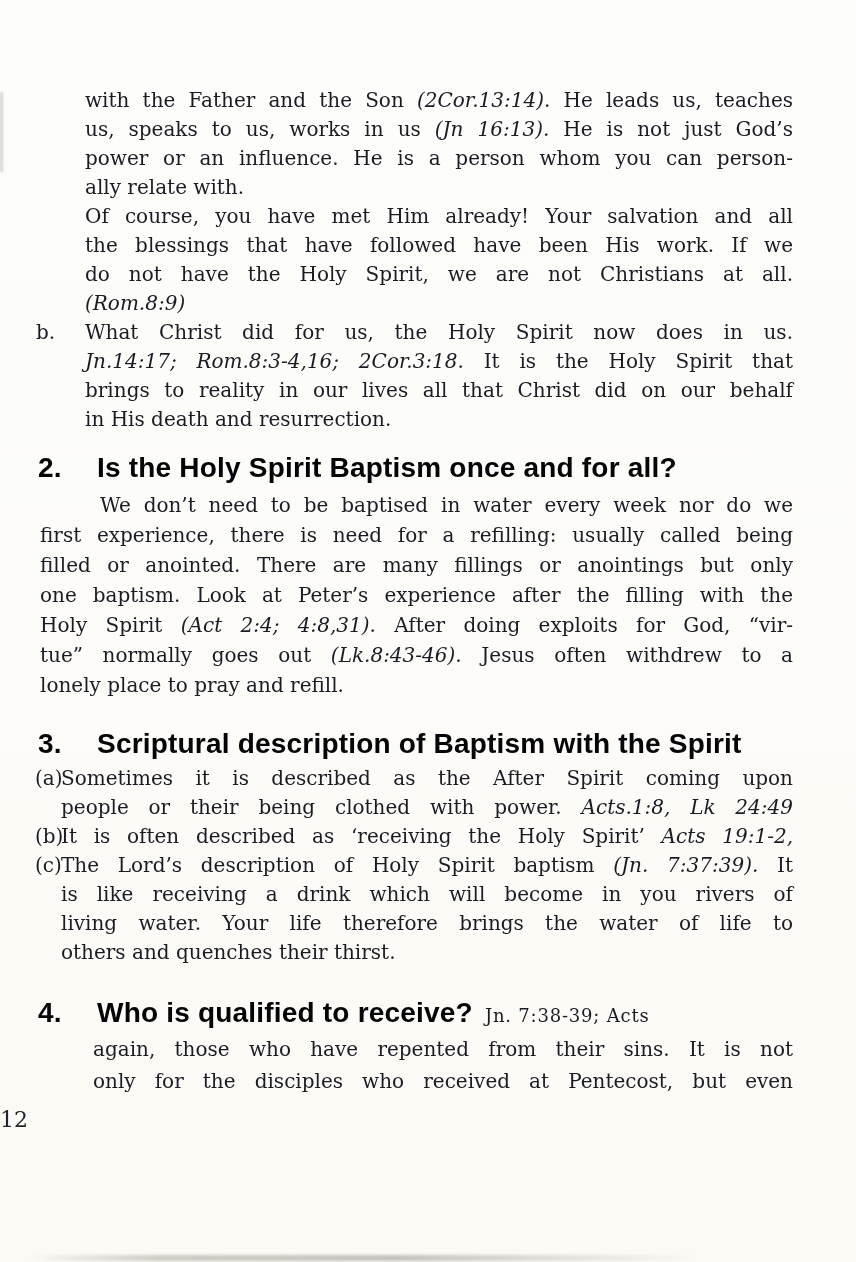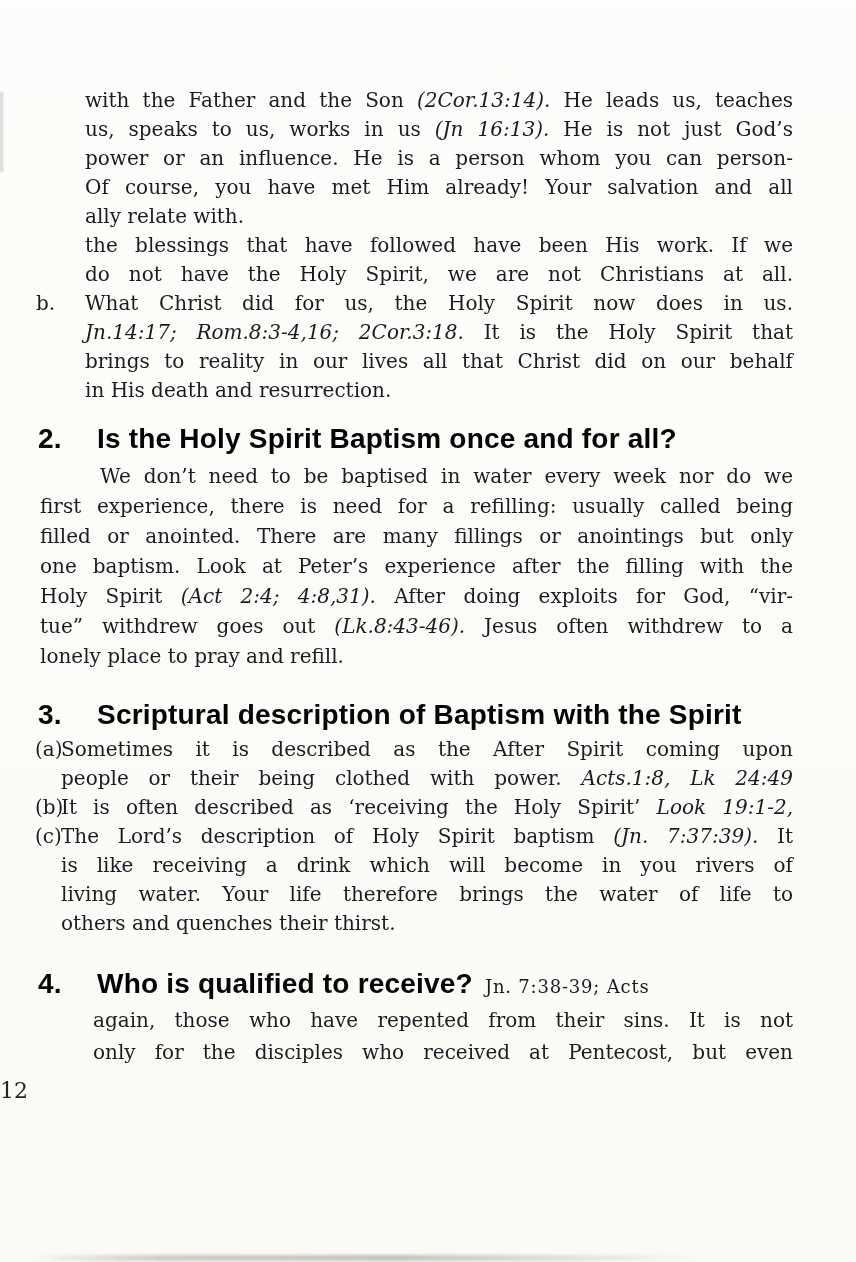--- a/index.html
+++ b/index.html
@@ -53,51 +53,52 @@
 </head>
 <body>
 
 <div class="page">
   <div class="scan-edge"></div>
   <main class="content">
       <div class="block deep">
         <div class="line just"><span>with the Father and the Son </span><span class="it">(2Cor.13:14).</span><span> He leads us, teaches</span></div>
         <div class="line just"><span>us, speaks to us, works in us </span><span class="it">(Jn 16:13).</span><span> He is not just God’s</span></div>
         <div class="line just"><span>power or an influence. He is a person whom you can person-</span></div>
+        <div class="line plain"><span>ally relate with.</span></div>
         <div class="line just"><span>Of course, you have met Him already! Your salvation and all</span></div>
-        <div class="line plain"><span>ally relate with.</span></div>
         <div class="line just"><span>the blessings that have followed have been His work. If we</span></div>
         <div class="line just"><span>do not have the Holy Spirit, we are not Christians at all.</span></div>
+        <div class="line plain"><span class="it">(Rom.8:9)</span></div>
       </div>
       <div class="block deep">
         <span class="marker">b.</span>
         <div class="line just"><span>What Christ did for us, the Holy Spirit now does in us.</span></div>
         <div class="line just"><span class="it">Jn.14:17; Rom.8:3-4,16; 2Cor.3:18.</span><span> It is the Holy Spirit that</span></div>
         <div class="line just"><span>brings to reality in our lives all that Christ did on our behalf</span></div>
         <div class="line plain"><span>in His death and resurrection.</span></div>
       </div>
       <div class="heading h2"><span class="num">2.</span><span class="htext">Is the Holy Spirit Baptism once and for all?</span></div>
       <div class="block wide">
         <div class="line just" style="padding-left: 60px;"><span>We don’t need to be baptised in water every week nor do we</span></div>
         <div class="line just"><span>first experience, there is need for a refilling: usually called being</span></div>
         <div class="line just"><span>filled or anointed. There are many fillings or anointings but only</span></div>
         <div class="line just"><span>one baptism. Look at Peter’s experience after the filling with the</span></div>
         <div class="line just"><span>Holy Spirit </span><span class="it">(Act 2:4; 4:8,31).</span><span> After doing exploits for God, “vir-</span></div>
-        <div class="line just"><span>tue” withdrew goes out </span><span class="it">(Lk.8:43-46).</span><span> Jesus often withdrew to a</span></div>
+        <div class="line just"><span>tue” normally goes out </span><span class="it">(Lk.8:43-46).</span><span> Jesus often withdrew to a</span></div>
         <div class="line plain"><span>lonely place to pray and refill.</span></div>
       </div>
       <div class="heading h3"><span class="num">3.</span><span class="htext">Scriptural description of Baptism with the Spirit</span></div>
       <div class="block shallow">
         <span class="marker">(a)</span>
         <div class="line just"><span>Sometimes it is described as the After Spirit coming upon</span></div>
         <div class="line just"><span>people or their being clothed with power. </span><span class="it">Acts.1:8, Lk 24:49</span></div>
       </div>
       <div class="block shallow">
         <span class="marker">(b)</span>
-        <div class="line just"><span>It is often described as ‘receiving the Holy Spirit’ </span><span class="it">Look 19:1-2,</span></div>
+        <div class="line just"><span>It is often described as ‘receiving the Holy Spirit’ </span><span class="it">Acts 19:1-2,</span></div>
       </div>
       <div class="block shallow">
         <span class="marker">(c)</span>
         <div class="line just"><span>The Lord’s description of Holy Spirit baptism </span><span class="it">(Jn. 7:37:39).</span><span> It</span></div>
         <div class="line just"><span>is like receiving a drink which will become in you rivers of</span></div>
         <div class="line just"><span>living water. Your life therefore brings the water of life to</span></div>
         <div class="line plain"><span>others and quenches their thirst.</span></div>
       </div>
       <div class="heading h4"><span class="num">4.</span><span class="htext">Who is qualified to receive?</span><span class="hsuffix">Jn. 7:38-39; Acts</span></div>
       <div class="block mid">

